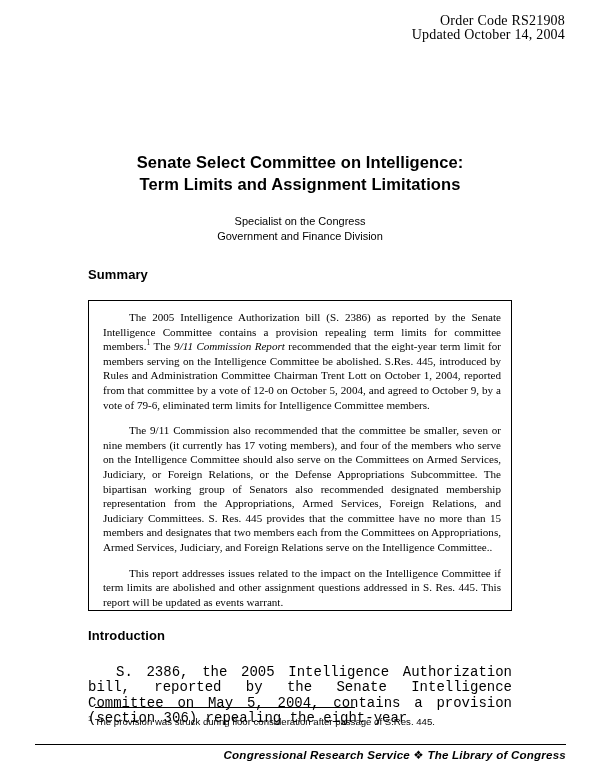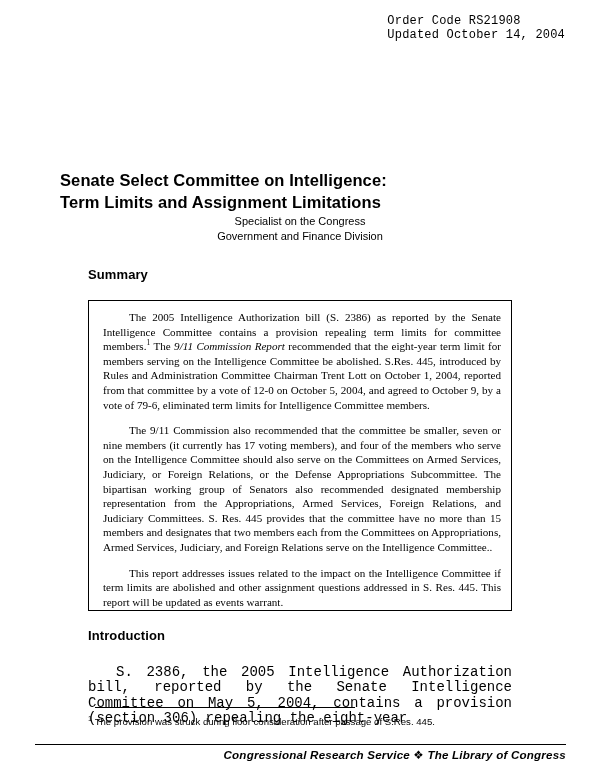--- a/index.html
+++ b/index.html
@@ -20,23 +20,23 @@
     left: 0; top: 0;
     width: 600px;
     height: 777px;
   }
 
   
   .order-block {
     position: absolute;
     right: 35px;
     top: 14px;
-    text-align: left;
-    font-family: Liberation Mono, monospace;
-    font-size: 12px;
+    text-align: right;
+    font-family: Liberation Serif, serif;
+    font-size: 14px;
     line-height: 14px;
     letter-spacing: 0.2px;
   }
 
   
   .banner {
     position: absolute;
     left: 33px;
     top: 59px;
     width: 532px;
@@ -73,22 +73,23 @@
     font-weight: 300;
     font-size: 18px;
     line-height: 22px;
     letter-spacing: 0.3px;
   }
 
   
   .doc-title {
     position: absolute;
     left: 60px;
-    top: 169px;
+    top: 151px;
     width: 480px;
+    text-align: center;
     font-family: "Liberation Sans", "DejaVu Sans", sans-serif;
     font-weight: bold;
     font-size: 16.5px;
     line-height: 22px;
     letter-spacing: 0.1px;
   }
 
   
   .author-block {
     position: absolute;

